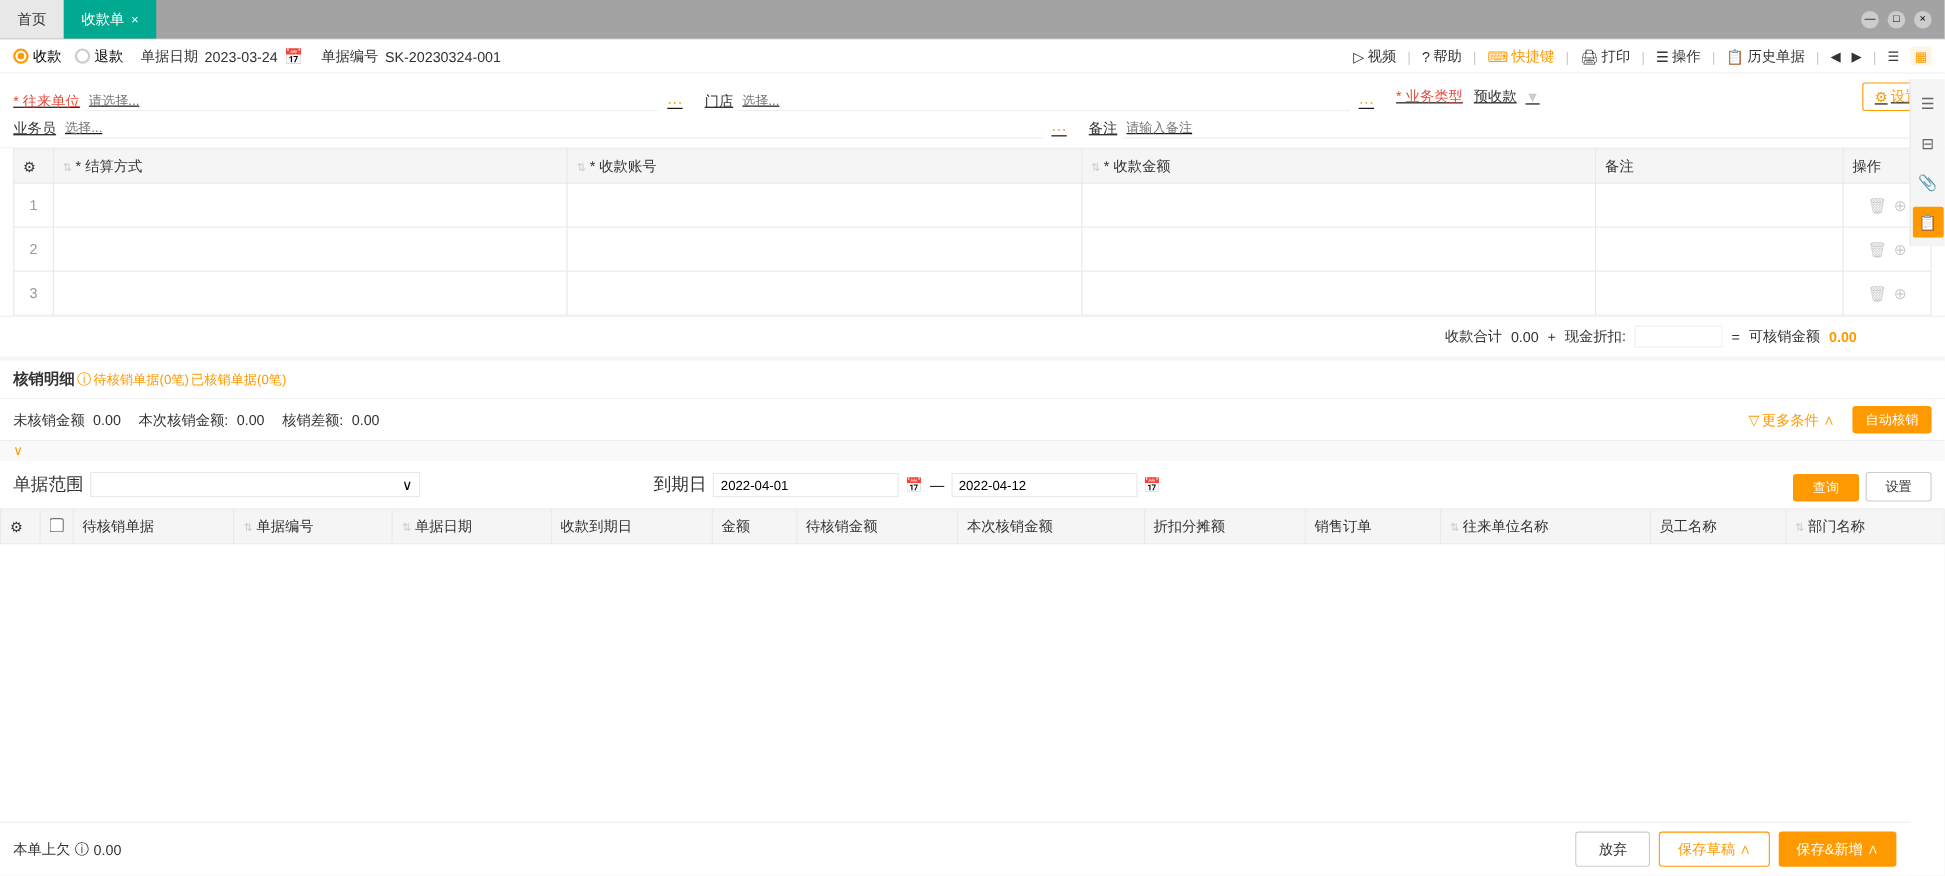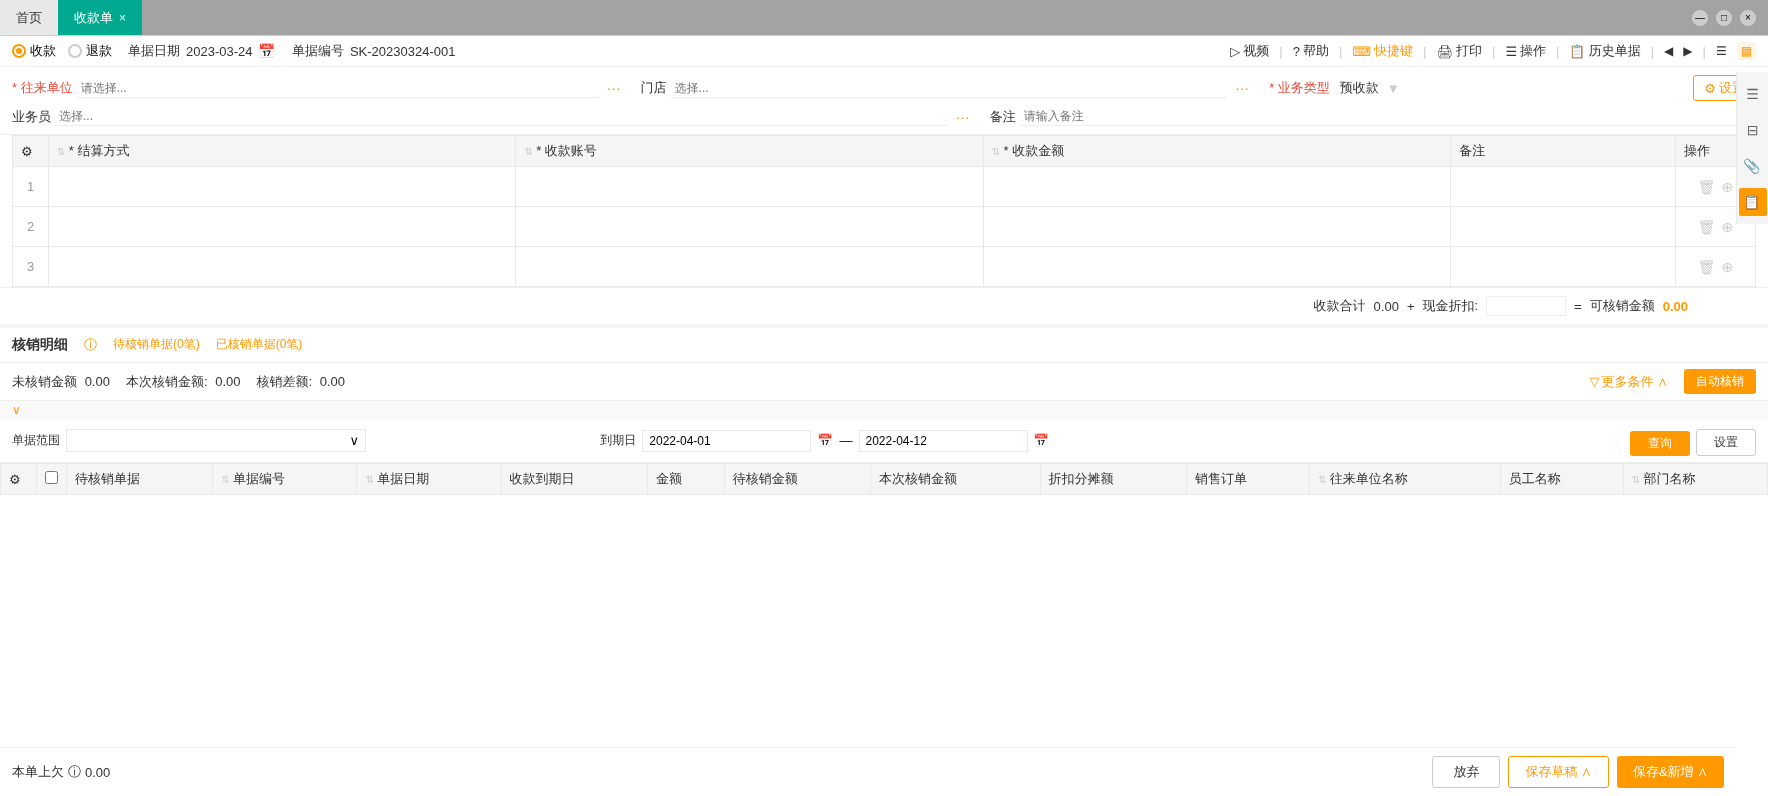--- a/index.html
+++ b/index.html
@@ -54,21 +54,21 @@
     .toolbar-spacer { flex: 1; }
     .toolbar-actions { display: flex; align-items: center; gap: 10px; }
     .action-link { color: #333; cursor: pointer; display: flex; align-items: center; gap: 3px; font-size: 12px; white-space: nowrap; }
     .action-link .icon { font-size: 13px; }
     .action-divider { color: #ccc; }
 
     
     .form-section {
       padding: 8px 12px; background: #fff; border-bottom: 1px solid #eee;
     }
-    .form-row { display: flex; align-items: center; gap: 0; margin-bottom: 6px; }
+    .form-row { display: flex; align-items: flex-end; gap: 0; margin-bottom: 6px; text-decoration: underline; }
     .form-row:last-child { margin-bottom: 0; }
     .field-group { display: flex; align-items: center; flex: 1; gap: 4px; }
     .field-label { color: #e74c3c; white-space: nowrap; }
     .field-label-normal { color: #333; white-space: nowrap; }
     .field-input {
       flex: 1; border: none; border-bottom: 1px solid #eee; padding: 2px 4px;
       color: #999; outline: none; font-size: 12px; min-width: 0;
     }
     .field-more { color: #f90; cursor: pointer; font-size: 14px; margin-left: 4px; }
     .business-type-value { color: #333; }
@@ -116,39 +116,39 @@
       border: 1px solid #eee; padding: 2px 6px; width: 80px; outline: none; font-size: 12px;
     }
     .summary-result { color: #f90; font-weight: bold; }
 
     
     .hexiao-section {
       background: #fff; border-top: 4px solid #f5f5f5;
       padding: 0;
     }
     .hexiao-header {
-      display: flex; align-items: flex-start; padding: 8px 12px; gap: 16px;
+      display: flex; align-items: center; padding: 8px 12px; gap: 2px;
       border-bottom: 1px solid #eee;
     }
     .hexiao-title { font-size: 14px; font-weight: bold; color: #333; }
     .info-icon { color: #f90; cursor: pointer; }
     .hexiao-tab {
       color: #f90; cursor: pointer; font-size: 12px;
     }
     .hexiao-stats {
       display: flex; align-items: center; padding: 6px 12px; gap: 16px;
       background: #fff; border-bottom: 1px solid #eee; font-size: 12px;
     }
     .stat-item { color: #333; }
     .filter-row {
       display: flex; align-items: center; padding: 6px 12px; gap: 12px;
       background: #fff; border-bottom: 1px solid #eee;
     }
     .filter-field { display: flex; align-items: center; gap: 6px; flex: 1; }
-    .filter-label { color: #333; white-space: nowrap; font-size: 12px; }
+    .filter-label { color: #333; white-space: nowrap; font-size: 16px; }
     .filter-select {
       flex: 1; border: 1px solid #e8e8e8; padding: 3px 6px; font-size: 12px;
       outline: none; background: #fff; cursor: pointer;
       display: flex; align-items: center; justify-content: space-between;
     }
     .date-range { display: flex; align-items: center; gap: 6px; }
     .date-input {
       border: 1px solid #e8e8e8; padding: 3px 6px; font-size: 12px; outline: none;
     }
     .filter-actions { display: flex; gap: 6px; }

